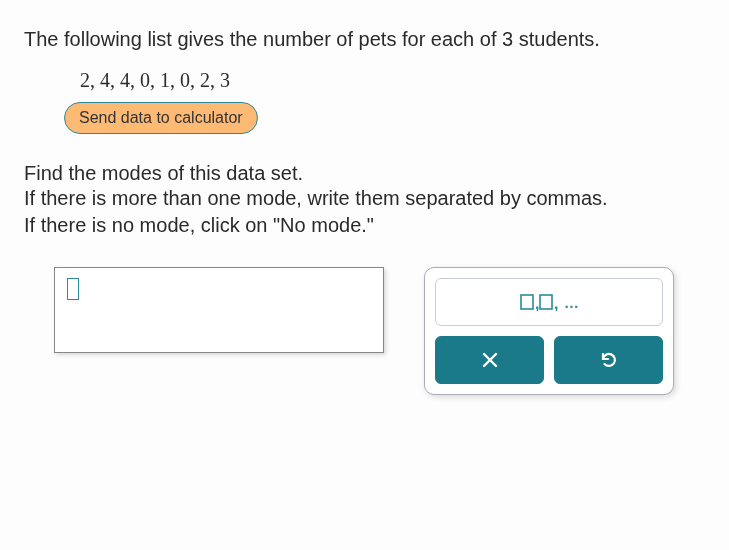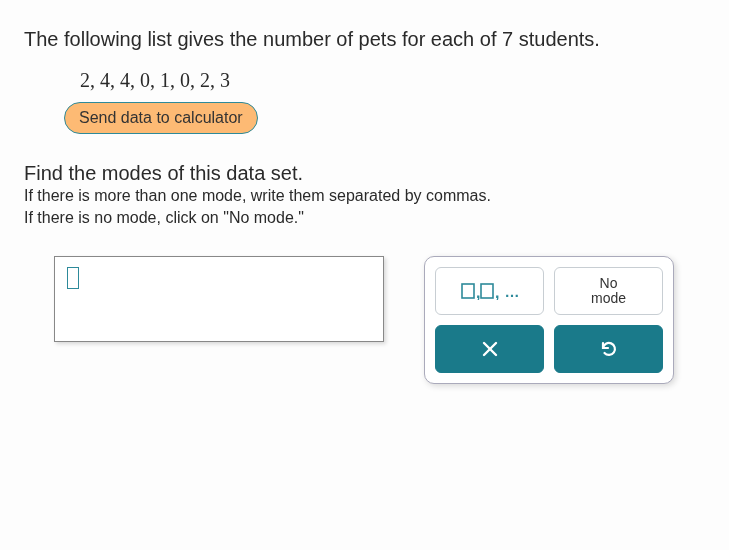--- a/index.html
+++ b/index.html
@@ -31,21 +31,21 @@
     border-radius: 18px;
     padding: 6px 14px;
     font-size: 16px;
     cursor: pointer;
   }
   .prompt2 {
     font-size: 20px;
     margin-top: 28px;
   }
   .prompt3 {
-    font-size: 16px;
+    font-size: 20px;
     line-height: 1.35;
     margin-bottom: 28px;
   }
   .answer-row {
     display: flex;
     align-items: flex-start;
     gap: 40px;
   }
   .answer-box {
     width: 330px;
@@ -103,21 +103,21 @@
     border-color: #1a7a8a;
     color: #fff;
   }
   .pal-btn.dark svg { stroke: #fff; }
 </style>
 </head>
 <body>
 
 
 
-<div class="prompt1">The following list gives the number of pets for each of 7 students.</div>
+<div class="prompt1">The following list gives the number of pets for each of 3 students.</div>
 
 <div class="data-list">2, 4, 4, 0, 1, 0, 2, 3</div>
 
 <button class="pill-btn">Send data to calculator</button>
 
 <div class="prompt2">Find the modes of this data set.</div>
 
 <div class="prompt3" style="white-space: pre-line;">If there is more than one mode, write them separated by commas.
 If there is no mode, click on "No mode."</div>
 
@@ -131,24 +131,20 @@
     <div class="palette-row">
       <div class="pal-btn light">
         <svg width="44" height="18">
           <rect x="1" y="2" width="12" height="14"></rect>
           <text x="15" y="16" fill="#2d8a9a" font-size="16" font-weight="bold">,</text>
           <rect x="20" y="2" width="12" height="14"></rect>
           <text x="34" y="16" fill="#2d8a9a" font-size="16" font-weight="bold">,</text>
         </svg>
         <span class="dots">…</span>
       </div>
-      <div class="pal-btn nomode">
-        <span>No</span>
-        <span>mode</span>
-      </div>
     </div>
     <div class="palette-row">
       <div class="pal-btn dark">
         <svg width="18" height="18" viewBox="0 0 18 18" fill="none" stroke-width="2.4" stroke-linecap="round">
           <line x1="3" y1="3" x2="15" y2="15"></line>
           <line x1="15" y1="3" x2="3" y2="15"></line>
         </svg>
       </div>
       <div class="pal-btn dark">
         <svg width="20" height="20" viewBox="0 0 20 20" fill="none" stroke-width="2.2" stroke-linecap="round">

